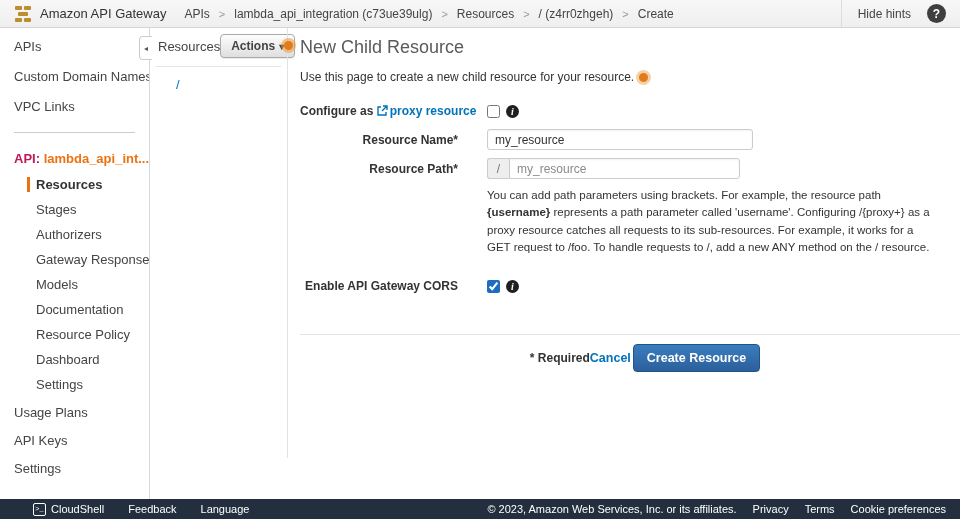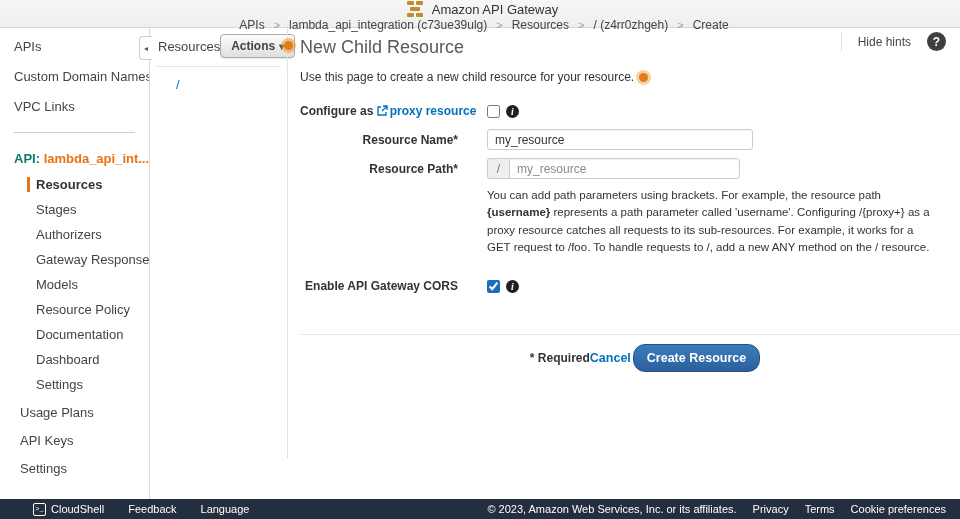--- a/index.html
+++ b/index.html
@@ -7,21 +7,21 @@
   body {
     font-family:"Liberation Sans", sans-serif;
     font-size:12px; color:#444; background:#fff; position:relative; overflow:hidden;
   }
 
   
   .topbar {
     position:absolute; top:0; left:0; width:960px; height:28px;
     background:linear-gradient(#f7f7f7,#efefef);
     border-bottom:1px solid #d5d5d5;
-    display:flex; align-items:center; z-index:30;flex-direction:column;
+    display:flex; align-items:center; z-index:30;
   }
   .logo { display:flex; align-items:center; gap:8px; padding:0 10px 0 14px; cursor:pointer; }
   .logo svg { display:block; }
   .logo-title { font-size:13px; color:#333; }
   .breadcrumbs { display:flex; align-items:center; margin-left:8px; font-size:12px; color:#444; }
   .crumb { cursor:pointer; }
   .sep { color:#999; margin:0 9px; font-size:11px; }
   .topbar-right { margin-left:auto; display:flex; align-items:center; height:100%; }
   .hide-hints {
     border-left:1px solid #ddd; height:100%; display:flex; align-items:center;
@@ -36,28 +36,28 @@
   
   .sidebar {
     position:absolute; top:28px; left:0; width:150px; height:471px;
     background:#fff; border-right:1px solid #d9d9d9; overflow:hidden; z-index:5;
     font-size:13px;
   }
   .side-list { list-style:none; padding-top:4px; }
   .side-item { height:30px; line-height:30px; padding-left:14px; color:#444; cursor:pointer; white-space:nowrap; }
   .side-divider { border-top:1px solid #ccc; margin:10px 14px 4px 14px; }
   .api-header { padding:14px 0 4px 14px; font-weight:bold; white-space:nowrap; }
-  .api-header .api-prefix { color:#0f766e; }
+  .api-header .api-prefix { color:#be185d; }
   .api-header .api-name { color:#ec7211;margin-top:24px; }
   .side-sub { height:25px; line-height:25px; padding-left:36px; color:#444; cursor:pointer; white-space:nowrap; }
   .side-sub.active { font-weight:bold; color:#333; position:relative; }
   .side-sub.active::before {
     content:""; position:absolute; left:27px; top:5px; bottom:5px; width:3px; background:#ec7211;
   }
-  .side-item.lower { height:28px; line-height:28px;margin-left:6px; }
+  .side-item.lower { height:28px; line-height:28px; }
 
   
   .respanel {
     position:absolute; top:28px; left:150px; width:137px; height:471px;
     background:#fff; z-index:4;
   }
   .respanel-divider { position:absolute; top:0; left:137px; height:430px; width:1px; background:#e2e2e2; }
   .respanel-header { display:flex; align-items:center; justify-content:space-between; padding:6px 8px 6px 8px; }
   .respanel-title { font-size:13px; color:#444; }
   .btn-gray {
@@ -123,21 +123,21 @@
   .path-help {
     margin:2px 0 0 187px; width:445px; font-size:11.5px; line-height:1.5; color:#333;
   }
   .cors-row { margin-top:20px; }
   .form-hr { border:none; border-top:1px solid #e5e5e5; margin-top:38px; }
   .action-row { display:flex; align-items:center; justify-content:center; margin-top:9px; }
   .required-note { font-weight:bold; font-size:12px; color:#333; }
   .action-right { display:flex; align-items:center; gap:2px; }
   .cancel-link { color:#0073bb; font-weight:bold; font-size:12.5px; cursor:pointer; }
   .btn-blue {
-    background:linear-gradient(#3a7dbd,#2c5f9b); border:1px solid #235284; border-radius:12px;
+    background:linear-gradient(#3a7dbd,#2c5f9b); border:1px solid #235284; border-radius:4px;
     color:#fff; font-weight:bold; font-size:12.5px; padding:6px 13px; cursor:pointer;
     font-family:"Liberation Sans", sans-serif;
   }
 
   
   .footer {
     position:absolute; bottom:0; left:0; width:960px; height:20px; background:#232f3e;
     color:#fff; display:flex; align-items:center; font-size:11px; z-index:40;
   }
   .footer-left { display:flex; align-items:center; gap:24px; padding-left:33px; }
@@ -193,22 +193,22 @@
   <div class="api-header">
     <span class="api-prefix">API:</span>
     <span class="api-name">lambda_api_int...</span>
   </div>
   <ul class="side-list" style="padding-top:2px;">
     <li class="side-sub active">Resources</li>
     <li class="side-sub">Stages</li>
     <li class="side-sub">Authorizers</li>
     <li class="side-sub">Gateway Responses</li>
     <li class="side-sub">Models</li>
+    <li class="side-sub">Documentation</li>
     <li class="side-sub">Resource Policy</li>
-    <li class="side-sub">Documentation</li>
     <li class="side-sub">Dashboard</li>
     <li class="side-sub">Settings</li>
   </ul>
   <ul class="side-list" style="padding-top:2px;">
     <li class="side-item lower">Usage Plans</li>
     <li class="side-item lower">API Keys</li>
     <li class="side-item lower">Settings</li>
   </ul>
 </div>
 

